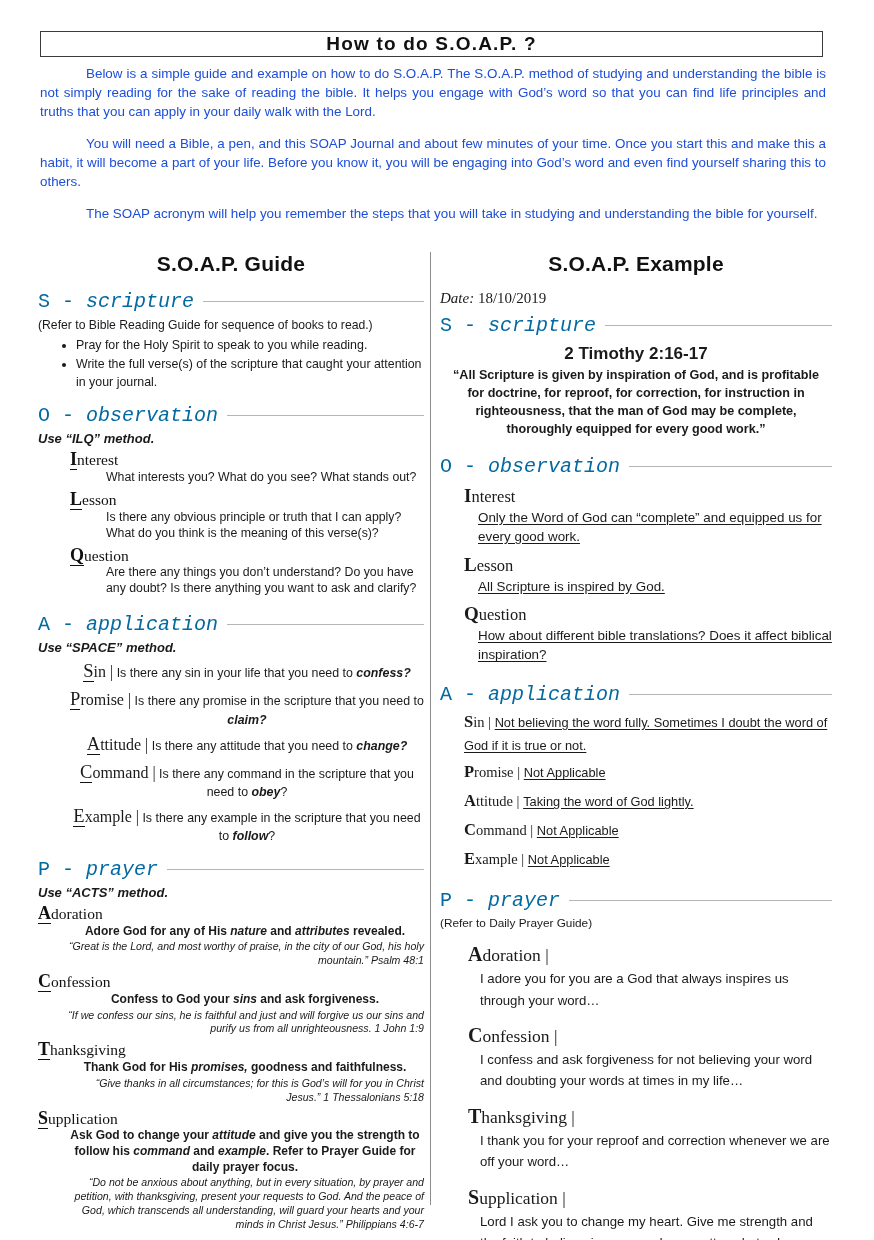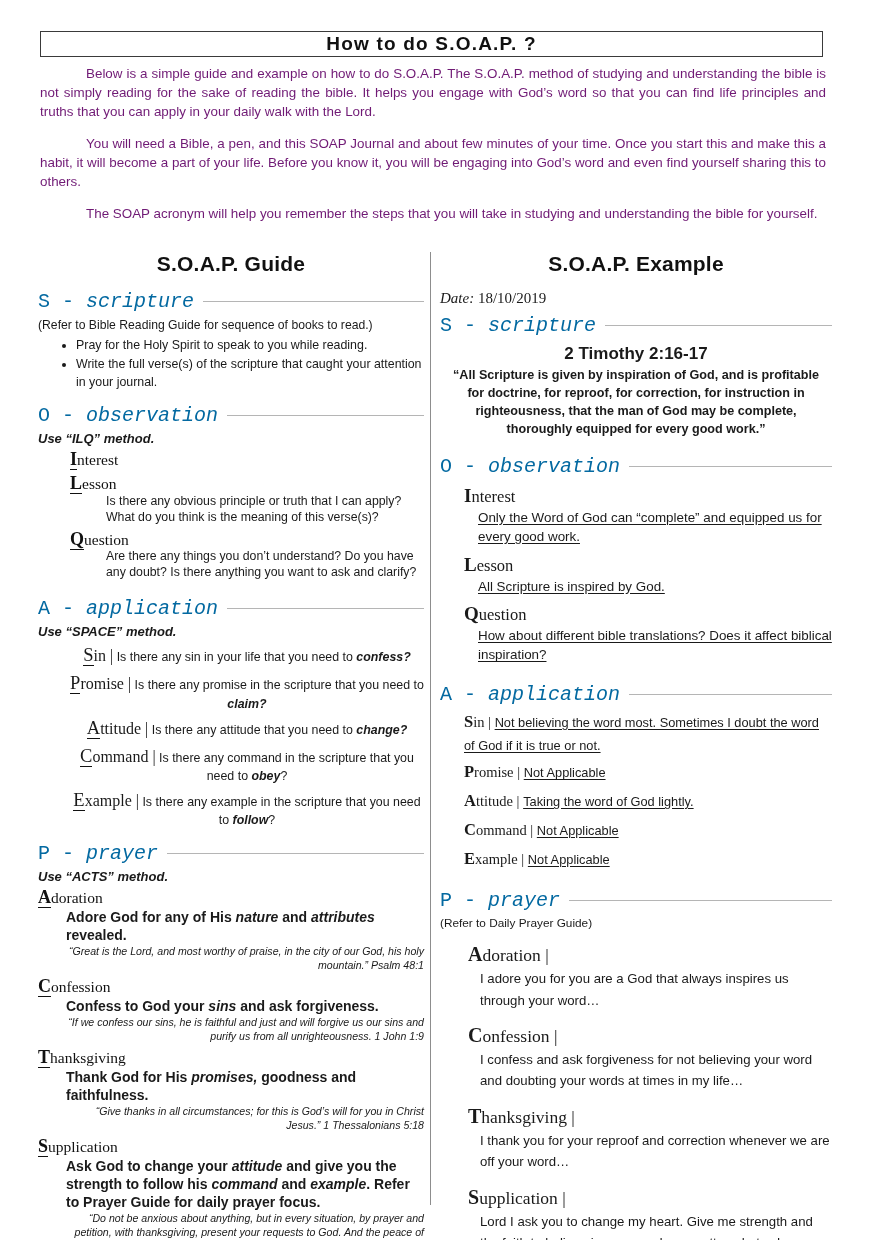--- a/index.html
+++ b/index.html
@@ -44,21 +44,21 @@
   }
 
   
   .intro {
     position: absolute;
     left: 40px;
     width: 786px;
     font-size: 13.4px;
     line-height: 1.42;
     text-align: justify;
-    color: #701a75;
+    color: #1d4ed8;
   }
   .intro p {
     margin: 0 0 13px 0;
     text-indent: 46px;
   }
   .intro p.last { margin-bottom: 8px; }
 
   
   .col-divider {
     position: absolute;
@@ -139,24 +139,25 @@
     font-size: 18px;
     border-bottom: 1.3px solid #111;
     padding-bottom: 0px;
   }
   .q-line {
     font-size: 12.3px;
     line-height: 1.3;
     margin-left: 36px;
   }
   .acts-body {
-    font-size: 14px;
+    font-size: 12px;
     font-weight: bold;
     line-height: 1.3;
     margin-left: 28px;
+    text-align: center;
   }
   .acts-quote {
     font-size: 10.6px;
     font-style: italic;
     line-height: 1.32;
     margin-left: 24px;
     margin-top: 1px;
     text-align: right;
   }
 
@@ -273,20 +274,21 @@
       <span class="lbl">
         <span>O</span>
         <span>-</span>
         <span class="word">observation</span>
       </span>
       <span class="rule"></span>
     </div>
     <div class="note-italic">Use “ILQ” method.</div>
     <div id="guide-ilq" class="sub-indent">
         <div class="sub-head"><span class="cap">I</span>nterest</div>
+        <div class="q-line">What interests you? What do you see? What stands out?</div>
         <div class="sub-head"><span class="cap">L</span>esson</div>
         <div class="q-line">Is there any obvious principle or truth that I can apply?</div>
         <div class="q-line">What do you think is the meaning of this verse(s)?</div>
         <div class="sub-head"><span class="cap">Q</span>uestion</div>
         <div class="q-line">Are there any things you don’t understand? Do you have</div>
         <div class="q-line">any doubt? Is there anything you want to ask and clarify?</div>
       </div>
 
     <div class="sec-head" style="margin-top:16px;">
       <span class="lbl">
@@ -370,21 +372,21 @@
 
     <div class="sec-head" style="margin-top:18px;">
       <span class="lbl">
         <span>A</span>
         <span>-</span>
         <span class="word">application</span>
       </span>
       <span class="rule"></span>
     </div>
     <div id="example-space">
-        <div class="ex-space-row"><span class="cap">S</span>in | <span class="ans">Not believing the word most. Sometimes I doubt the word of God if it is true or not.</span></div>
+        <div class="ex-space-row"><span class="cap">S</span>in | <span class="ans">Not believing the word fully. Sometimes I doubt the word of God if it is true or not.</span></div>
         <div class="ex-space-row"><span class="cap">P</span>romise | <span class="ans">Not Applicable</span></div>
         <div class="ex-space-row"><span class="cap">A</span>ttitude | <span class="ans">Taking the word of God lightly.</span></div>
         <div class="ex-space-row"><span class="cap">C</span>ommand | <span class="ans">Not Applicable</span></div>
         <div class="ex-space-row"><span class="cap">E</span>xample | <span class="ans">Not Applicable</span></div>
       </div>
 
     <div class="sec-head" style="margin-top:18px;">
       <span class="lbl">
         <span>P</span>
         <span>-</span>

